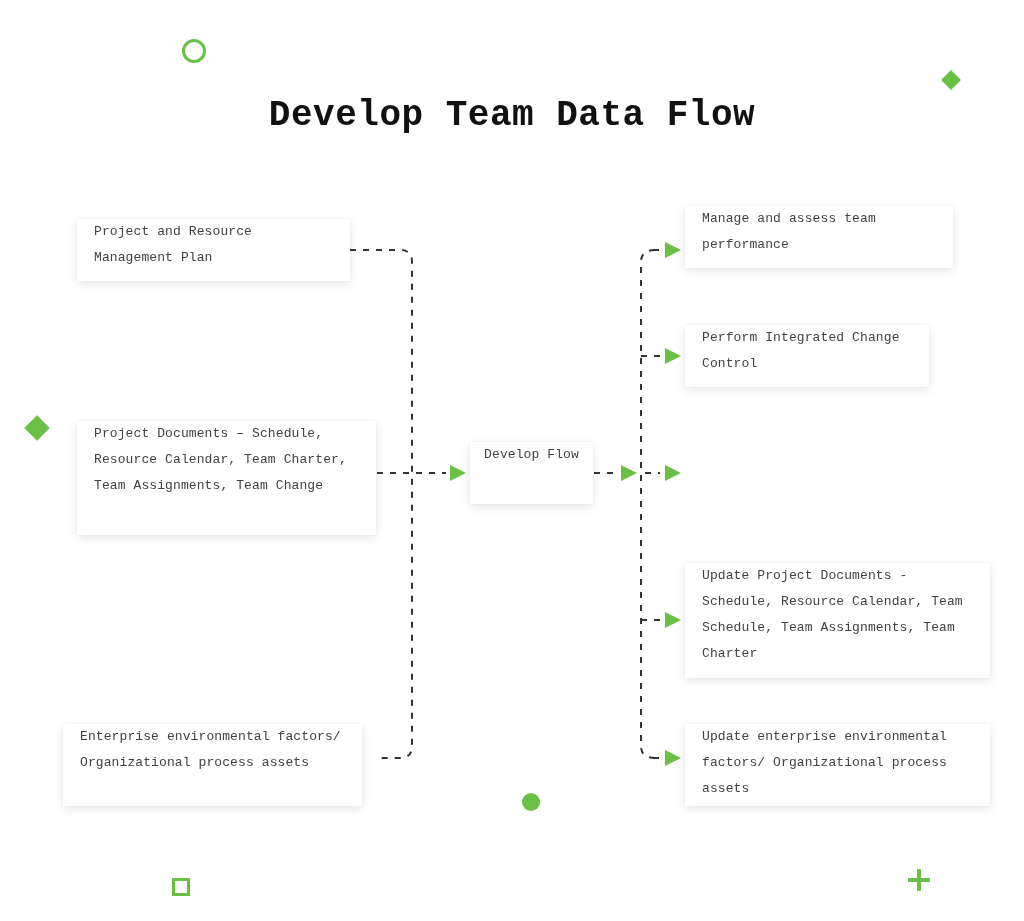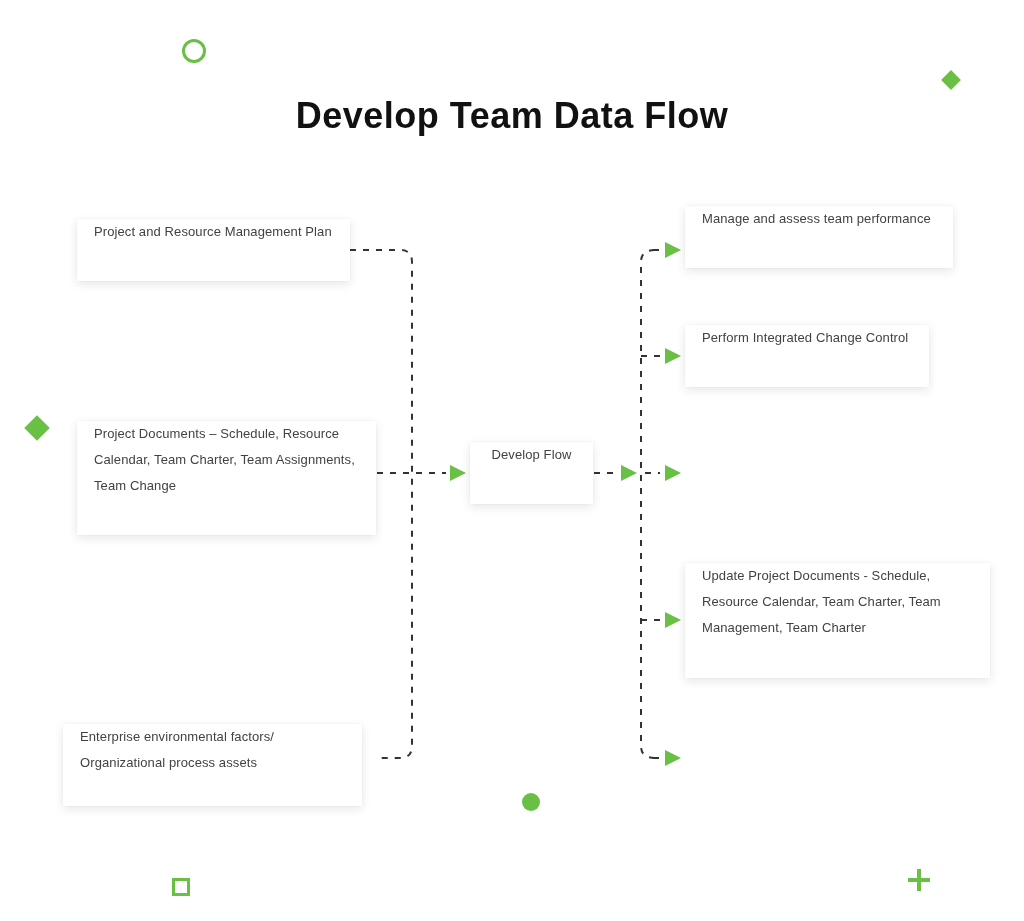--- a/index.html
+++ b/index.html
@@ -1,20 +1,20 @@
 <!DOCTYPE html>
 <html><head>
 <meta charset="utf-8">
 <style>
   html,body{margin:0;padding:0;}
   body{
     width:1024px;height:921px;position:relative;background:#ffffff;
     font-family:"Liberation Sans",sans-serif;overflow:hidden;
   }
-  .stage{position:absolute;inset:0;width:1024px;height:921px;}
+  .stage{position:absolute;inset:0;width:1024px;height:921px;font-family:Liberation Mono, monospace;}
   .title{
     position:absolute;top:95px;left:0;width:1024px;text-align:center;
     font-size:36px;font-weight:600;color:#111111;letter-spacing:0.5px;
   }
   svg.connectors{position:absolute;left:0;top:0;width:1024px;height:921px;pointer-events:none;}
   .box{
     position:absolute;background:#ffffff;box-sizing:border-box;
     box-shadow:0 0 2px rgba(0,0,0,0.05),0 3px 10px rgba(0,0,0,0.10);
     display:flex;padding:0 17px;
     font-size:13px;line-height:26px;color:#424242;letter-spacing:0.1px;
@@ -87,21 +87,24 @@
     <span>Develop Flow</span>
   </div>
 
   <div class="box box-r1">
     <span>Manage and assess team performance</span>
   </div>
   <div class="box box-r2">
     <span>Perform Integrated Change Control</span>
   </div>
   <div class="box box-r4">
-    <span>Update Project Documents - Schedule, Resource Calendar, Team Charter, Team Management, Team Charter</span>
+    <span>Update Project Documents - Schedule, Resource Calendar, Team Schedule, Team Assignments, Team Charter</span>
+  </div>
+  <div class="box box-r5">
+    <span>Update enterprise environmental factors/ Organizational process assets</span>
   </div>
 
   <div class="deco deco-circle-outline"></div>
   <div class="deco deco-diamond-tr"></div>
   <div class="deco deco-diamond-left"></div>
   <div class="deco deco-circle-filled"></div>
   <div class="deco deco-square-outline"></div>
   <div class="deco deco-plus"></div>
 
 </div>

